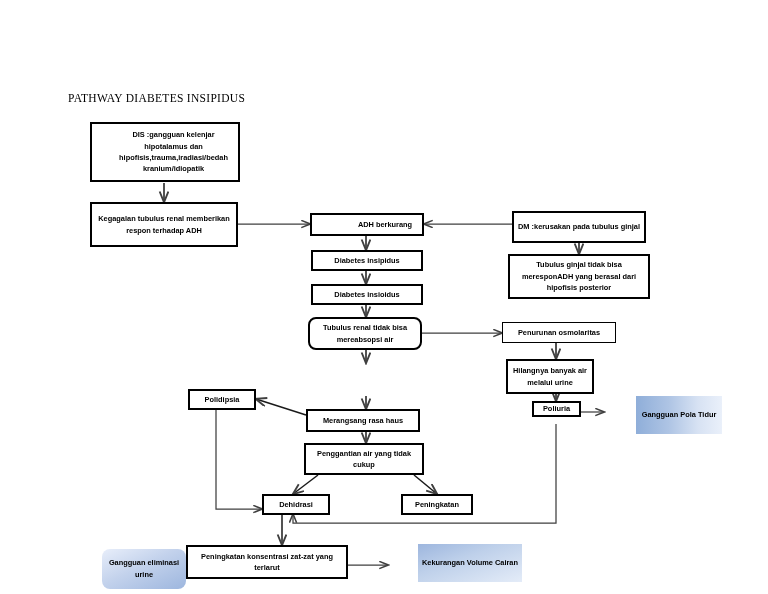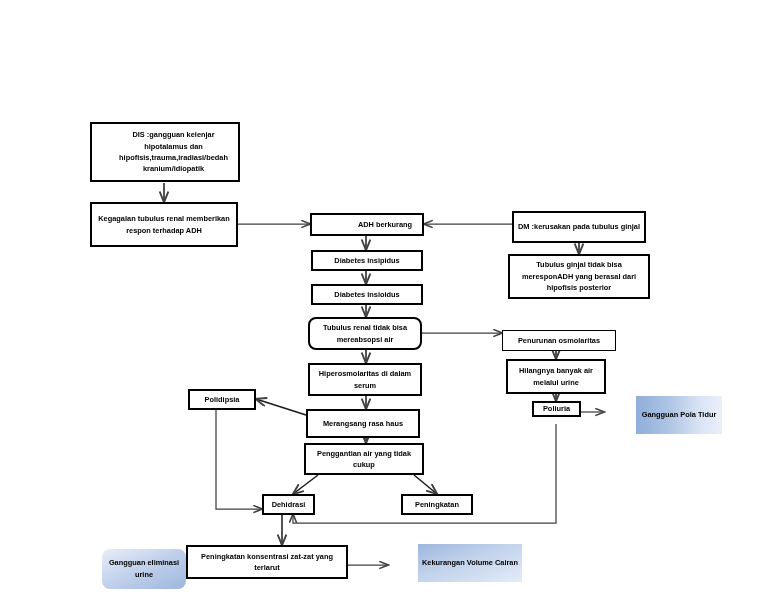--- a/index.html
+++ b/index.html
@@ -39,21 +39,20 @@
     border: 2px solid #000000;
     background: #ffffff;
     font-size: 7.4px;
     font-weight: bold;
     line-height: 1.55;
     padding: 1px 3px;
     color: #000000;
   }
   .node.thin {
     border-width: 1.6px;
-    margin-top: 8px;
   }
   .gnode {
     position: absolute;
     box-sizing: border-box;
     display: flex;
     align-items: center;
     justify-content: center;
     text-align: center;
     border: none;
     font-size: 7.4px;
@@ -88,20 +87,21 @@
   svg#wires .dark {
     stroke: #1a1a1a;
     stroke-width: 1.5;
   }
 </style>
 </head>
 <body>
 
 <div id="canvas">
 
+  <div id="title">PATHWAY DIABETES INSIPIDUS</div>
 
   <svg id="wires" viewBox="0 0 768 594">
     <defs>
       <marker id="ah" markerWidth="9" markerHeight="9" refX="7.4" refY="3.2" orient="auto" markerUnits="strokeWidth">
         <path d="M0.4,0.3 L7.6,3.2 L0.4,6.1" fill="none" stroke="#2b2b2b" stroke-width="1.1"></path>
       </marker>
       <marker id="ahd" markerWidth="9" markerHeight="9" refX="7.4" refY="3.2" orient="auto" markerUnits="strokeWidth">
         <path d="M0.4,0.3 L7.6,3.2 L0.4,6.1" fill="none" stroke="#101010" stroke-width="1.3"></path>
       </marker>
     </defs>
@@ -162,35 +162,34 @@
   <div class="node" style="left:311px; top:250px; width:112px; height:21px;">Diabetes insipidus</div>
 
   <div class="node" style="left:311px; top:284px; width:112px; height:21px;">Diabetes insioidus</div>
 
   <div class="node" style="left:508px; top:254px; width:142px; height:45px;">Tubulus ginjal tidak bisa meresponADH yang berasal dari hipofisis posterior</div>
 
   <div class="node" style="left:308px; top:317px; width:114px; height:33px;border-radius:8px;">Tubulus renal tidak bisa mereabsopsi air</div>
 
   <div class="node thin" style="left:502px; top:322px; width:114px; height:21px;">Penurunan osmolaritas</div>
 
-  <div class="node" style="left:308px; top:363px; width:114px; height:33px;">Hiperosmolaritas di dalam serum</div>
 
-  <div class="node" style="left:506px; top:359px; width:100px; height:35px;">Hilangnya banyak air melalui urine</div>
+  <div class="node" style="left:506px; top:359px; width:88px; height:35px;">Hilangnya banyak air melalui urine</div>
 
   <div class="node" style="left:188px; top:389px; width:68px; height:21px;">Polidipsia</div>
 
-  <div class="node" style="left:306px; top:409px; width:114px; height:29px;">Merangsang rasa haus</div>
+  <div class="node" style="left:306px; top:409px; width:114px; height:23px;">Merangsang rasa haus</div>
 
   <div class="node" style="left:532px; top:401px; width:49px; height:16px;">Poliuria</div>
 
   <div class="gnode grad-right" style="left:608px; top:396px; width:86px; height:38px;">Gangguan Pola Tidur</div>
 
   <div class="node" style="left:304px; top:443px; width:120px; height:32px;">Penggantian air yang tidak cukup</div>
 
-  <div class="node" style="left:262px; top:494px; width:53px; height:21px;">Dehidrasi</div>
+  <div class="node" style="left:262px; top:494px; width:68px; height:21px;">Dehidrasi</div>
 
   <div class="node" style="left:401px; top:494px; width:72px; height:21px;">Peningkatan</div>
 
   <div class="gnode grad-diag" style="left:74px; top:549px; width:84px; height:40px;">Gangguan eliminasi urine</div>
 
   <div class="node" style="left:186px; top:545px; width:162px; height:34px;">Peningkatan konsentrasi zat-zat yang terlarut</div>
 
   <div class="gnode grad-diag2" style="left:390px; top:544px; width:104px; height:38px;">Kekurangan Volume Cairan</div>
 
 </div>

